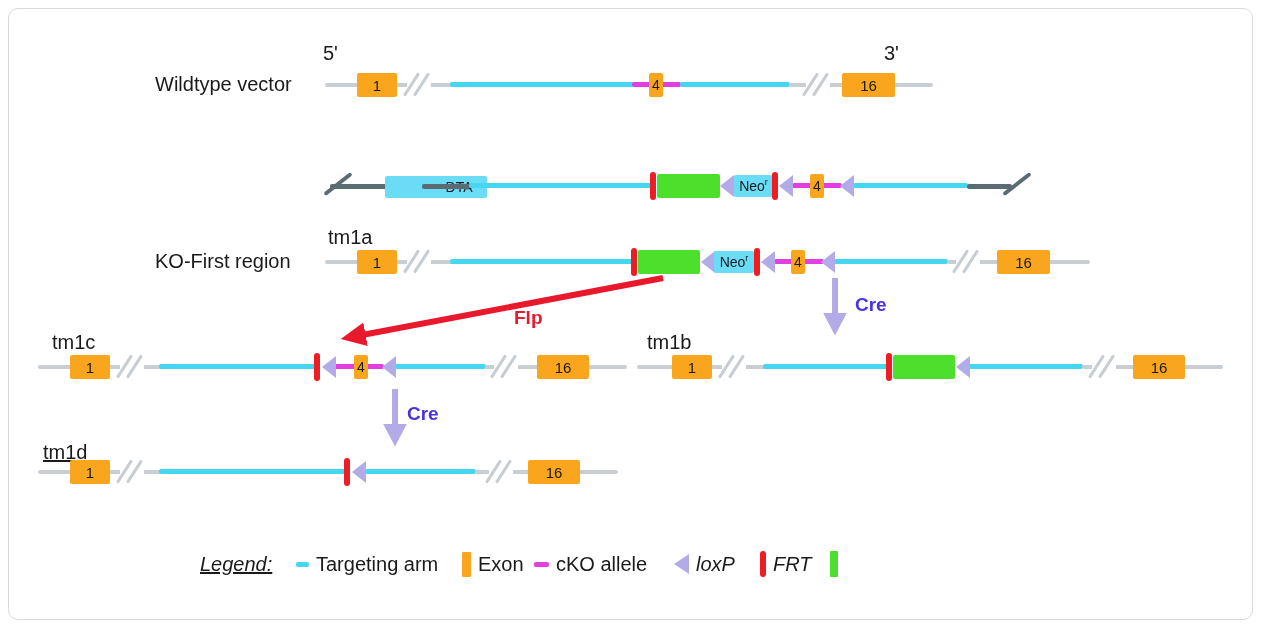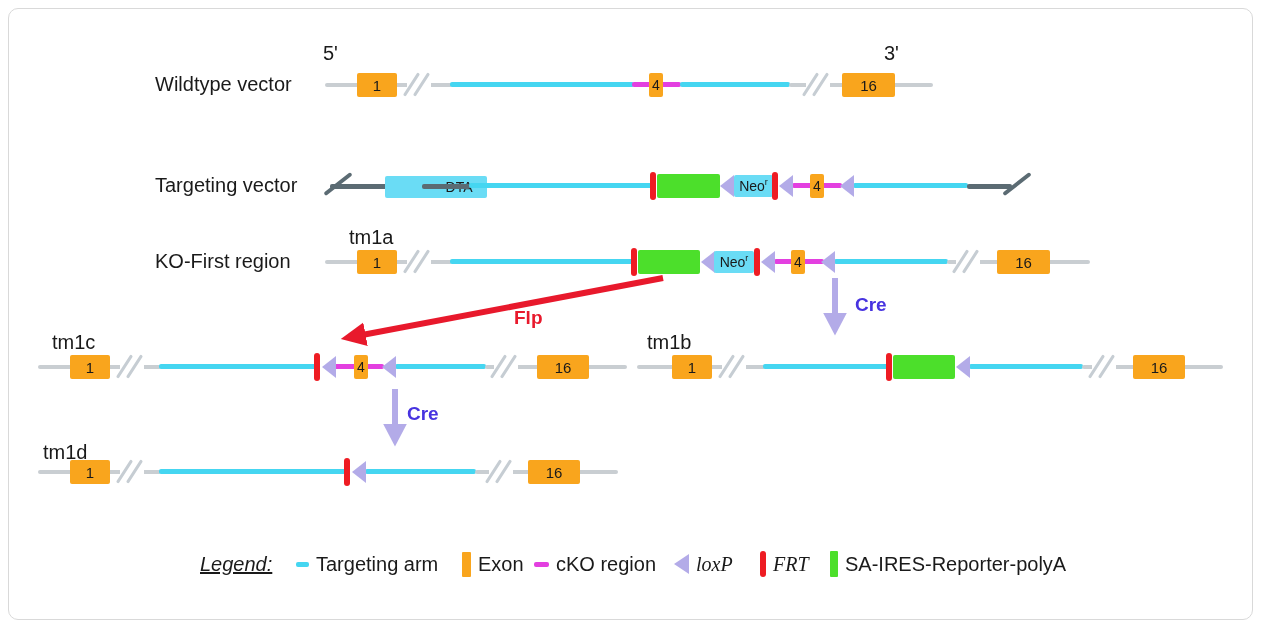--- a/index.html
+++ b/index.html
@@ -35,21 +35,21 @@
   .sup{font-size:9px;vertical-align:super;line-height:1;}
   #legend-row .it{position:absolute;top:550px;height:28px;display:flex;
     align-items:center;gap:7px;font-size:20px;white-space:nowrap;}
   .sw-c{width:13px;height:5px;background:#45d6f1;border-radius:2px;}
   .sw-o{width:9px;height:25px;background:#f9a51d;border-radius:1px;}
   .sw-m{width:15px;height:5px;background:#e33fe0;border-radius:2px;}
   .sw-l{width:0;height:0;border-top:10px solid transparent;
     border-bottom:10px solid transparent;border-right:15px solid #b3abe8;}
   .sw-f{width:6px;height:26px;background:#ee1c23;border-radius:3px;}
   .sw-g{width:8px;height:26px;background:#4cdf2b;border-radius:1px;}
-  .it .txt.i{font-style:italic;font-family:Liberation Serif, serif;}
+  .it .txt.i{font-style:italic;}
   #legend-title{position:absolute;left:200px;top:553px;font-size:20px;
     font-style:italic;text-decoration:underline;}
   svg{position:absolute;left:0;top:0;pointer-events:none;}
 </style>
 </head>
 <body>
 
 <div id="canvas">
   <div id="frame"></div>
 
@@ -77,21 +77,20 @@
   <div class="exon" style="left:357px;top:73px;width:40px;">
       <span>1</span>
     </div>
   <div class="exon sm" style="left:649px;top:73px;width:14px;">
       <span>4</span>
     </div>
   <div class="exon" style="left:842px;top:73px;width:53px;">
       <span>16</span>
     </div>
 
-  <div class="lbl" style="left:155px;top:174px;">Targeting vector</div>
   <div class="dsl" style="left:336px;top:167px;"></div>
   <div class="seg d" style="left:330px;top:184px;width:58px;"></div>
   <div class="cbox" style="left:385px;top:176px;width:56px;padding-left:46px;">
       <span>DTA</span>
     </div>
   <div class="seg d" style="left:422px;top:184px;width:48px;"></div>
   <div class="seg c" style="left:469px;top:183px;width:183px;"></div>
   <div class="seg m" style="left:792px;top:183px;width:50px;"></div>
   <div class="seg c" style="left:853px;top:183px;width:115px;"></div>
   <div class="seg d" style="left:967px;top:184px;width:45px;"></div>
@@ -103,21 +102,21 @@
       <span><span>Neo</span><span class="sup">r</span></span>
     </div>
   <div class="frt" style="left:772px;top:172px;"></div>
   <div class="lox" style="left:779px;top:175px;"></div>
   <div class="exon sm" style="left:810px;top:174px;width:14px;">
       <span>4</span>
     </div>
   <div class="lox" style="left:840px;top:175px;"></div>
 
   <div class="lbl" style="left:155px;top:250px;">KO-First region</div>
-  <div class="allele" style="left:328px;top:226px;margin-left:21px;">tm1a</div>
+  <div class="allele" style="left:328px;top:226px;">tm1a</div>
   <div class="seg g" style="left:325px;top:260px;width:34px;"></div>
   <div class="seg g" style="left:395px;top:260px;width:16px;"></div>
   <div class="seg g" style="left:427px;top:260px;width:25px;"></div>
   <div class="seg c" style="left:450px;top:259px;width:184px;"></div>
   <div class="seg m" style="left:774px;top:259px;width:50px;"></div>
   <div class="seg c" style="left:834px;top:259px;width:114px;"></div>
   <div class="seg g" style="left:947px;top:260px;width:13px;"></div>
   <div class="seg g" style="left:976px;top:260px;width:23px;"></div>
   <div class="seg g" style="left:1048px;top:260px;width:42px;"></div>
   <div class="gap" style="left:407px;top:246px;">
@@ -215,21 +214,21 @@
   <div class="exon" style="left:672px;top:355px;width:40px;">
       <span>1</span>
     </div>
   <div class="frt" style="left:886px;top:353px;"></div>
   <div class="rep" style="left:893px;top:355px;width:62px;"></div>
   <div class="lox" style="left:956px;top:356px;"></div>
   <div class="exon" style="left:1133px;top:355px;width:52px;">
       <span>16</span>
     </div>
 
-  <div class="allele" style="left:43px;top:441px;">tm1d</div>
+  <div class="allele" style="left:43px;top:441px;text-decoration:underline;">tm1d</div>
   <div class="seg g" style="left:38px;top:470px;width:34px;"></div>
   <div class="seg g" style="left:108px;top:470px;width:16px;"></div>
   <div class="seg g" style="left:140px;top:470px;width:21px;"></div>
   <div class="seg c" style="left:159px;top:469px;width:188px;"></div>
   <div class="seg c" style="left:365px;top:469px;width:111px;"></div>
   <div class="seg g" style="left:475px;top:470px;width:17px;"></div>
   <div class="seg g" style="left:509px;top:470px;width:21px;"></div>
   <div class="seg g" style="left:578px;top:470px;width:40px;"></div>
   <div class="gap" style="left:120px;top:456px;">
       <div class="sl" style="left:3px;"></div>
@@ -253,28 +252,27 @@
     <div class="it" style="left:296px;">
       <span class="sw-c"></span>
       <span class="txt">Targeting arm</span>
     </div>
     <div class="it" style="left:462px;">
       <span class="sw-o"></span>
       <span class="txt">Exon</span>
     </div>
     <div class="it" style="left:534px;">
       <span class="sw-m"></span>
-      <span class="txt">cKO region</span>
+      <span class="txt">cKO allele</span>
     </div>
     <div class="it" style="left:674px;">
       <span class="sw-l"></span>
       <span class="txt i">loxP</span>
     </div>
     <div class="it" style="left:760px;">
       <span class="sw-f"></span>
       <span class="txt i">FRT</span>
     </div>
     <div class="it" style="left:830px;">
       <span class="sw-g"></span>
-      <span class="txt">SA-IRES-Reporter-polyA</span>
     </div>
   </div>
 </div>
 
 </body></html>

